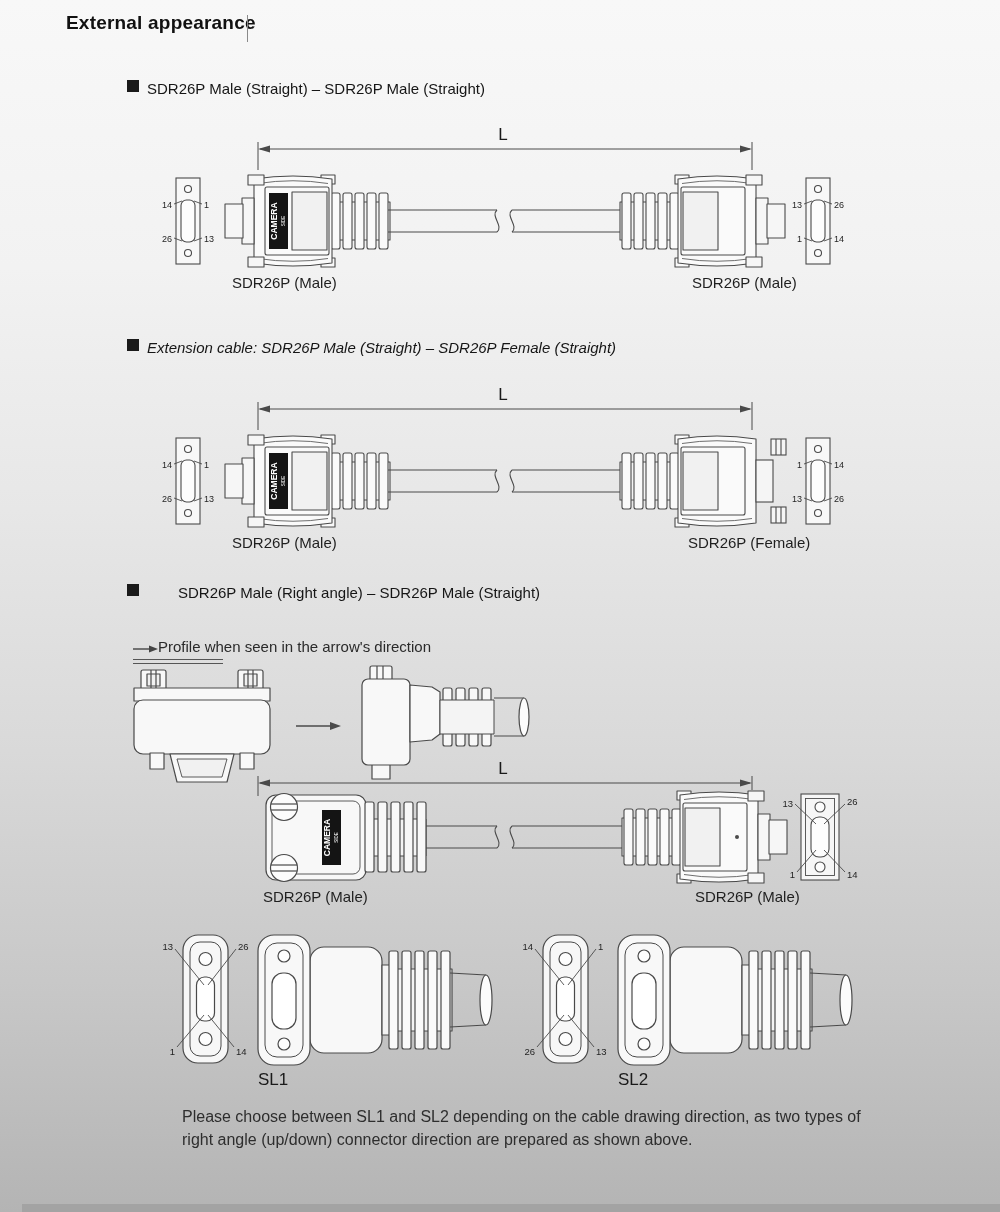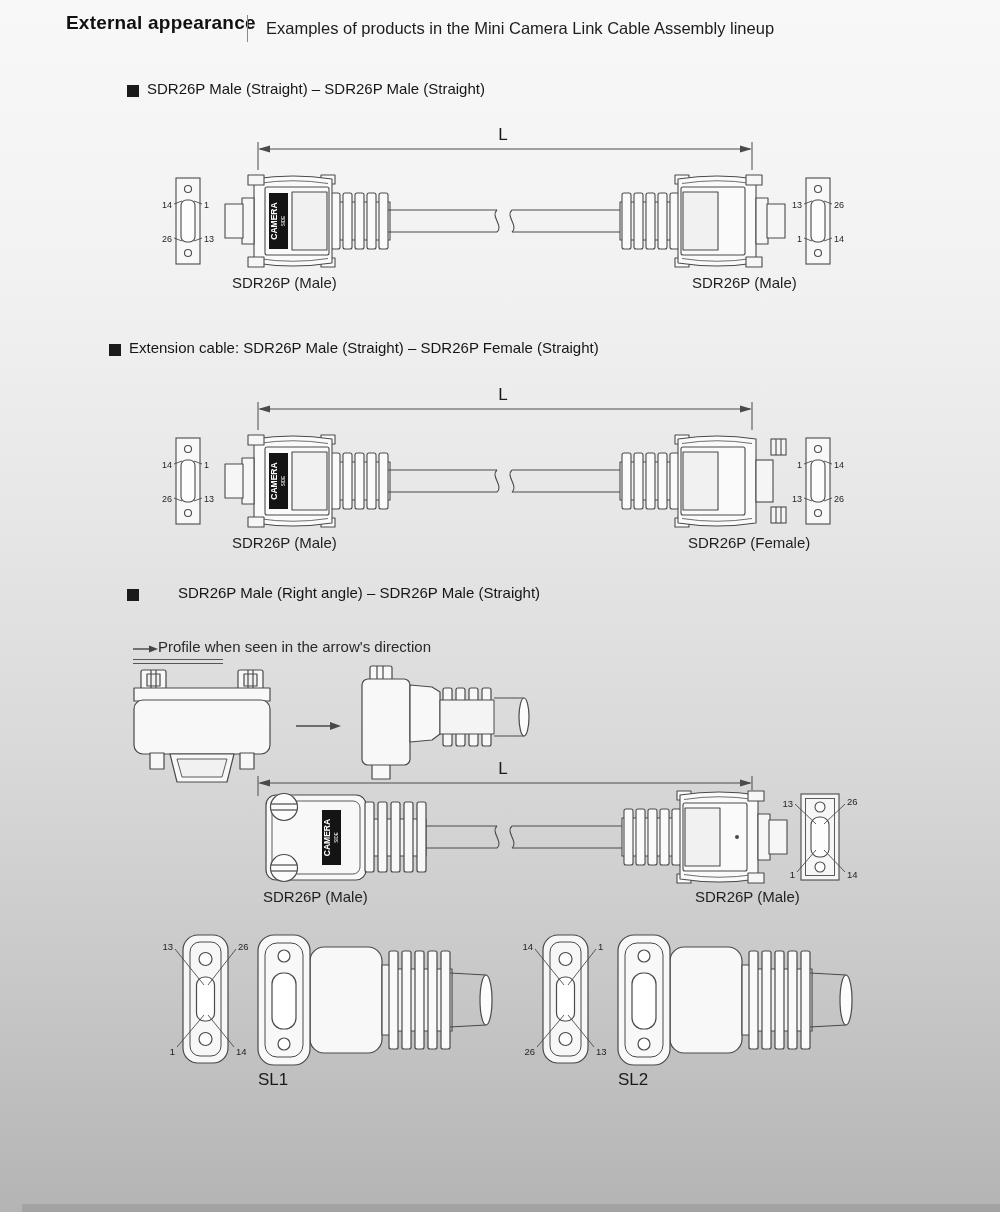--- a/index.html
+++ b/index.html
@@ -5,21 +5,21 @@
   html,body{margin:0;padding:0;background:#ddd;}
   .page{
     position:relative;width:1000px;height:1212px;overflow:hidden;
     background:linear-gradient(180deg,#f8f8f8 0%,#f2f2f2 22%,#e7e7e7 42%,#d9d9d9 62%,#c7c7c7 82%,#b4b4b4 100%);
     font-family:"Liberation Sans","DejaVu Sans",sans-serif;color:#222;
   }
   .abs{position:absolute;}
   .hdr-title{left:26px;top:12px;font-size:19px;font-weight:bold;color:#111;letter-spacing:.2px;margin-left:40px;}
   .hdr-divider{left:247px;top:15px;width:1px;height:27px;background:#8a8a8a;}
   .hdr-sub{left:266px;top:19px;font-size:16.5px;color:#1d1d1d;}
-  .sec-head{font-size:15px;color:#161616;display:flex;align-items:flex-end;gap:8px;}
+  .sec-head{font-size:15px;color:#161616;display:flex;align-items:flex-start;gap:8px;}
   .sq{display:inline-block;width:12px;height:12px;background:#1a1a1a;flex:0 0 auto;}
   .dlabel{font-size:15px;fill:#1f1f1f;}
   svg{display:block;}
   svg text{font-family:"Liberation Sans","DejaVu Sans",sans-serif;}
   .pin{font-size:9px;fill:#1f1f1f;stroke:none;}
   .pin-lg{font-size:9.5px;fill:#1f1f1f;stroke:none;}
   .Ltxt{font-size:17px;fill:#1a1a1a;stroke:none;}
   .sltxt{font-size:17px;fill:#1a1a1a;stroke:none;}
   .profile-note{left:158px;top:638px;font-size:15px;color:#2a2a2a;}
   .dbl-underline{left:133px;top:659px;width:90px;height:3px;border-top:1px solid #555;border-bottom:1px solid #555;}
@@ -91,21 +91,20 @@
         <rect x="7" y="8" width="38" height="114" rx="12" fill="none" stroke-width="1"></rect>
         <circle cx="26" cy="21" r="6" fill="#fdfdfd"></circle>
         <circle cx="26" cy="109" r="6" fill="#fdfdfd"></circle>
         <rect x="14" y="38" width="24" height="56" rx="11" fill="#fff"></rect>
       </g>
     </defs>
   </svg>
 
   <div class="abs hdr-title">External appearance</div>
   <div class="abs hdr-divider"></div>
-  <div class="abs hdr-sub">Examples of products in the Mini Camera Link Cable Assembly lineup</div>
 
   <div class="abs sec-head" style="left:127px;top:80px;">
     <span class="sq"></span>
     <span>SDR26P Male (Straight) – SDR26P Male (Straight)</span>
   </div>
 
   <svg class="abs" style="left:0;top:118px;" width="1000" height="180">
     <g stroke="#4a4a4a" stroke-width="1" fill="none">
       <line x1="258" y1="24" x2="258" y2="52"></line>
       <line x1="752" y1="24" x2="752" y2="52"></line>
@@ -160,21 +159,21 @@
         </g>
       <text class="pin" x="-4" y="30" text-anchor="end">13</text>
       <text class="pin" x="28" y="30">26</text>
       <text class="pin" x="-4" y="64" text-anchor="end">1</text>
       <text class="pin" x="28" y="64">14</text>
     </g>
     <text class="dlabel" x="232" y="170">SDR26P (Male)</text>
     <text class="dlabel" x="692" y="170">SDR26P (Male)</text>
   </svg>
 
-  <div class="abs sec-head" style="left:109px;top:339px;">
+  <div class="abs sec-head" style="left:127px;top:339px;font-style:italic;">
     <span class="sq"></span>
     <span>Extension cable: SDR26P Male (Straight) – SDR26P Female (Straight)</span>
   </div>
 
   <svg class="abs" style="left:0;top:378px;" width="1000" height="180">
     <g stroke="#4a4a4a" stroke-width="1" fill="none">
       <line x1="258" y1="24" x2="258" y2="52"></line>
       <line x1="752" y1="24" x2="752" y2="52"></line>
       <line x1="260" y1="31" x2="750" y2="31"></line>
       <polygon points="258,31 270,27.5 270,34.5" fill="#4a4a4a" stroke="none"></polygon>
@@ -412,16 +411,17 @@
         <text class="pin-lg" x="53" y="120">13</text>
       </g>
       <g transform="translate(618,10)">
           <use href="#sl-conn"></use>
         </g>
       <text class="sltxt" x="618" y="160">SL2</text>
     </g>
   </svg>
 
   <div class="abs notes">
+    <p>Please choose between SL1 and SL2 depending on the cable drawing direction, as two types of right angle (up/down) connector direction are prepared as shown above.</p>
   </div>
 
   <div class="abs footer-bar"></div>
 </div>
 
 </body></html>

